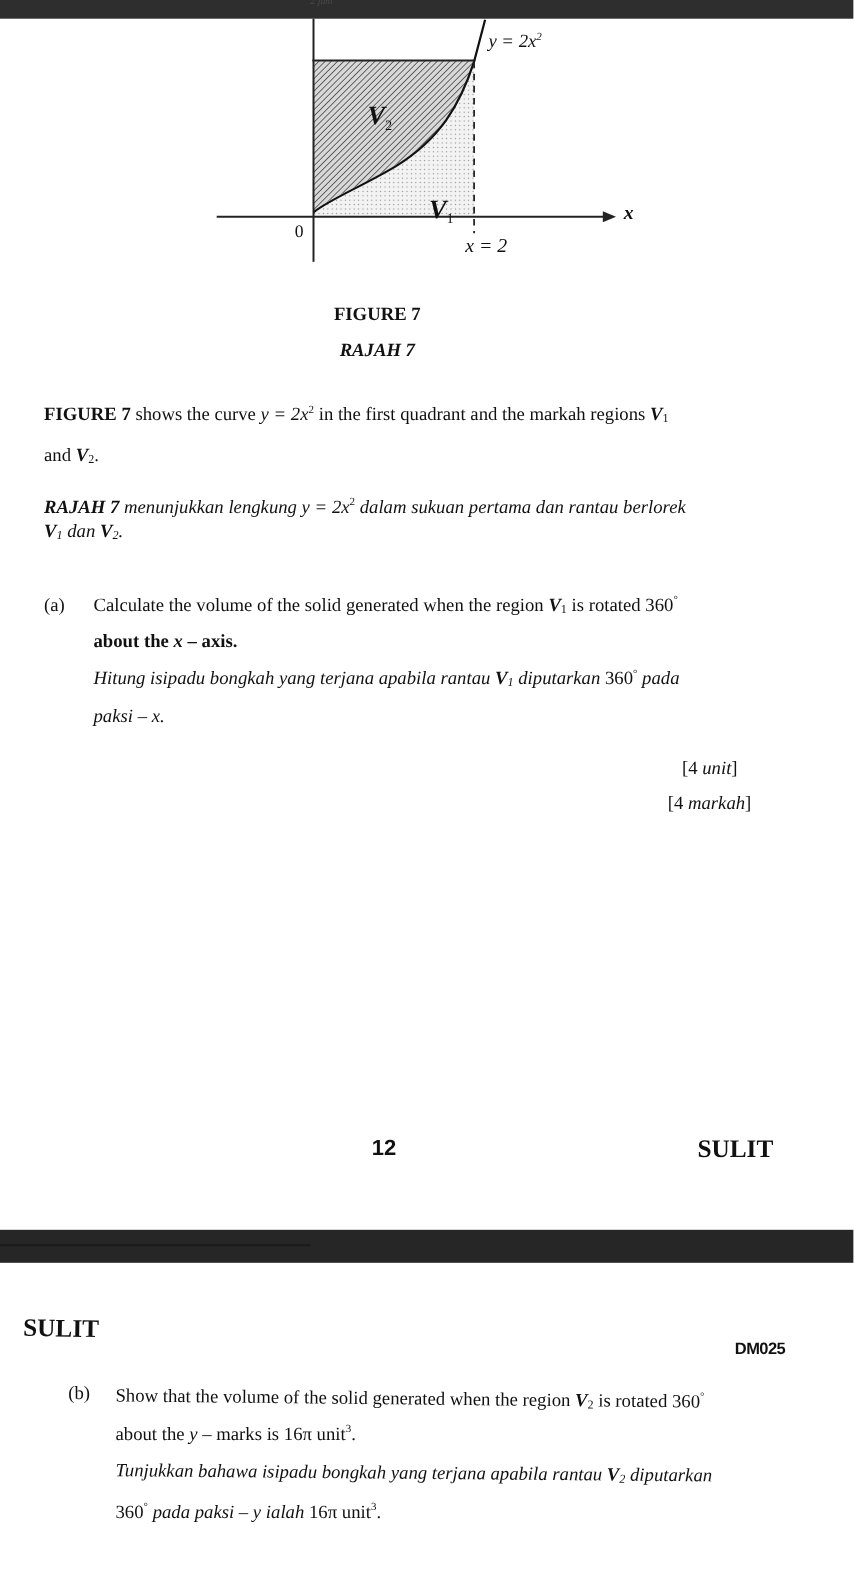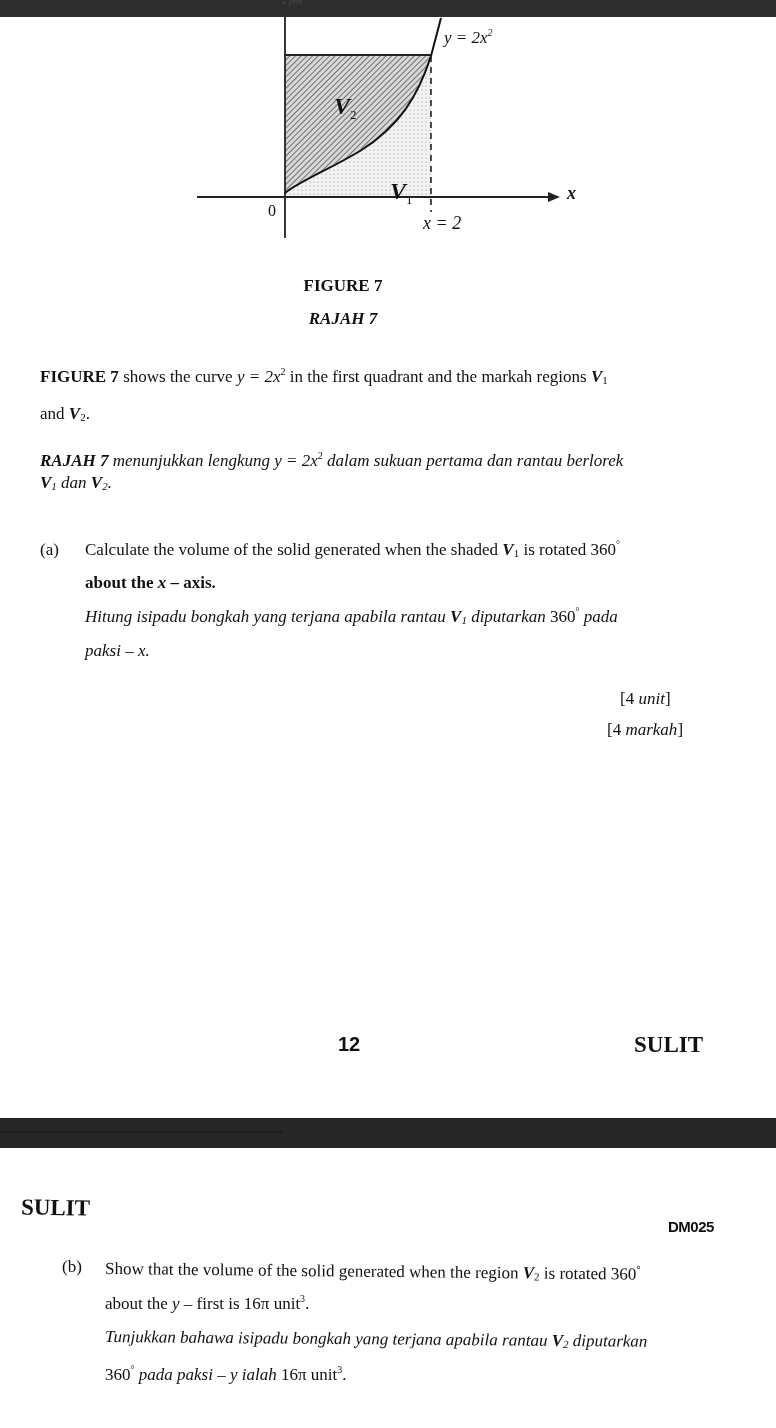--- a/index.html
+++ b/index.html
@@ -86,21 +86,21 @@
 
 <div class="abs para it" style="left:40px; top:452px;">
   <span class="b">RAJAH 7</span><span> menunjukkan lengkung </span><span class="math" style="font-style:italic;">y = 2x</span><sup style="font-style:normal;">2</sup><span> dalam sukuan pertama dan rantau berlorek</span>
 </div>
 <div class="abs para it" style="left:40px; top:474px;">
   <span class="b">V</span><sub>1</sub><span> dan </span><span class="b">V</span><sub>2</sub><span>.</span>
 </div>
 
 <div class="abs para" style="left:40px; top:541px;">(a)</div>
 <div class="abs para" style="left:85px; top:541px;">
-  <span>Calculate the volume of the solid generated when the shaded </span><span class="math b">V</span><sub>1</sub><span> is rotated </span><span>360</span><sup>°</sup>
+  <span>Calculate the volume of the solid generated when the region </span><span class="math b">V</span><sub>1</sub><span> is rotated </span><span>360</span><sup>°</sup>
 </div>
 <div class="abs para" style="left:85px; top:574px;font-weight:bold;">
   <span>about the </span><span class="math">x</span><span> – axis.</span>
 </div>
 <div class="abs para it" style="left:85px; top:608px;">
   <span>Hitung isipadu bongkah yang terjana apabila rantau </span><span class="b">V</span><sub>1</sub><span> diputarkan </span><span style="font-style:normal;">360</span><sup style="font-style:normal;">°</sup><span> pada</span>
 </div>
 <div class="abs para it" style="left:85px; top:642px;">paksi – x.</div>
 
 <div class="abs marks" style="left:620px; top:689px;"><span>[4 </span><span class="it">unit</span><span>]</span></div>
@@ -114,20 +114,20 @@
 </div>
 
 <div class="abs sulit" style="left:21px; top:1195px; transform:rotate(1deg);">SULIT</div>
 <div class="abs code" style="left:668px; top:1218px;">DM025</div>
 
 <div class="abs para" style="left:62px; top:1258px;">(b)</div>
 <div class="abs para" style="left:105px; top:1260px; transform:rotate(0.6deg); transform-origin:left center;">
   <span>Show that the volume of the solid generated when the region </span><span class="math b">V</span><sub>2</sub><span> is rotated </span><span>360</span><sup>°</sup>
 </div>
 <div class="abs para" style="left:105px; top:1295px;">
-  <span>about the </span><span class="math">y</span><span> – first  is </span><span>16π unit</span><sup>3</sup><span>.</span>
+  <span>about the </span><span class="math">y</span><span> – marks  is </span><span>16π unit</span><sup>3</sup><span>.</span>
 </div>
 <div class="abs para it" style="left:105px; top:1328px; transform:rotate(0.5deg); transform-origin:left center;">
   <span>Tunjukkan bahawa isipadu bongkah yang terjana apabila rantau </span><span class="b">V</span><sub>2</sub><span> diputarkan</span>
 </div>
 <div class="abs para it" style="left:105px; top:1366px;">
   <span style="font-style:normal;">360</span><sup style="font-style:normal;">°</sup><span> pada  paksi – y  ialah </span><span style="font-style:normal;">16π unit</span><sup style="font-style:normal;">3</sup><span style="font-style:normal;">.</span>
 </div>
 
 </body></html>

